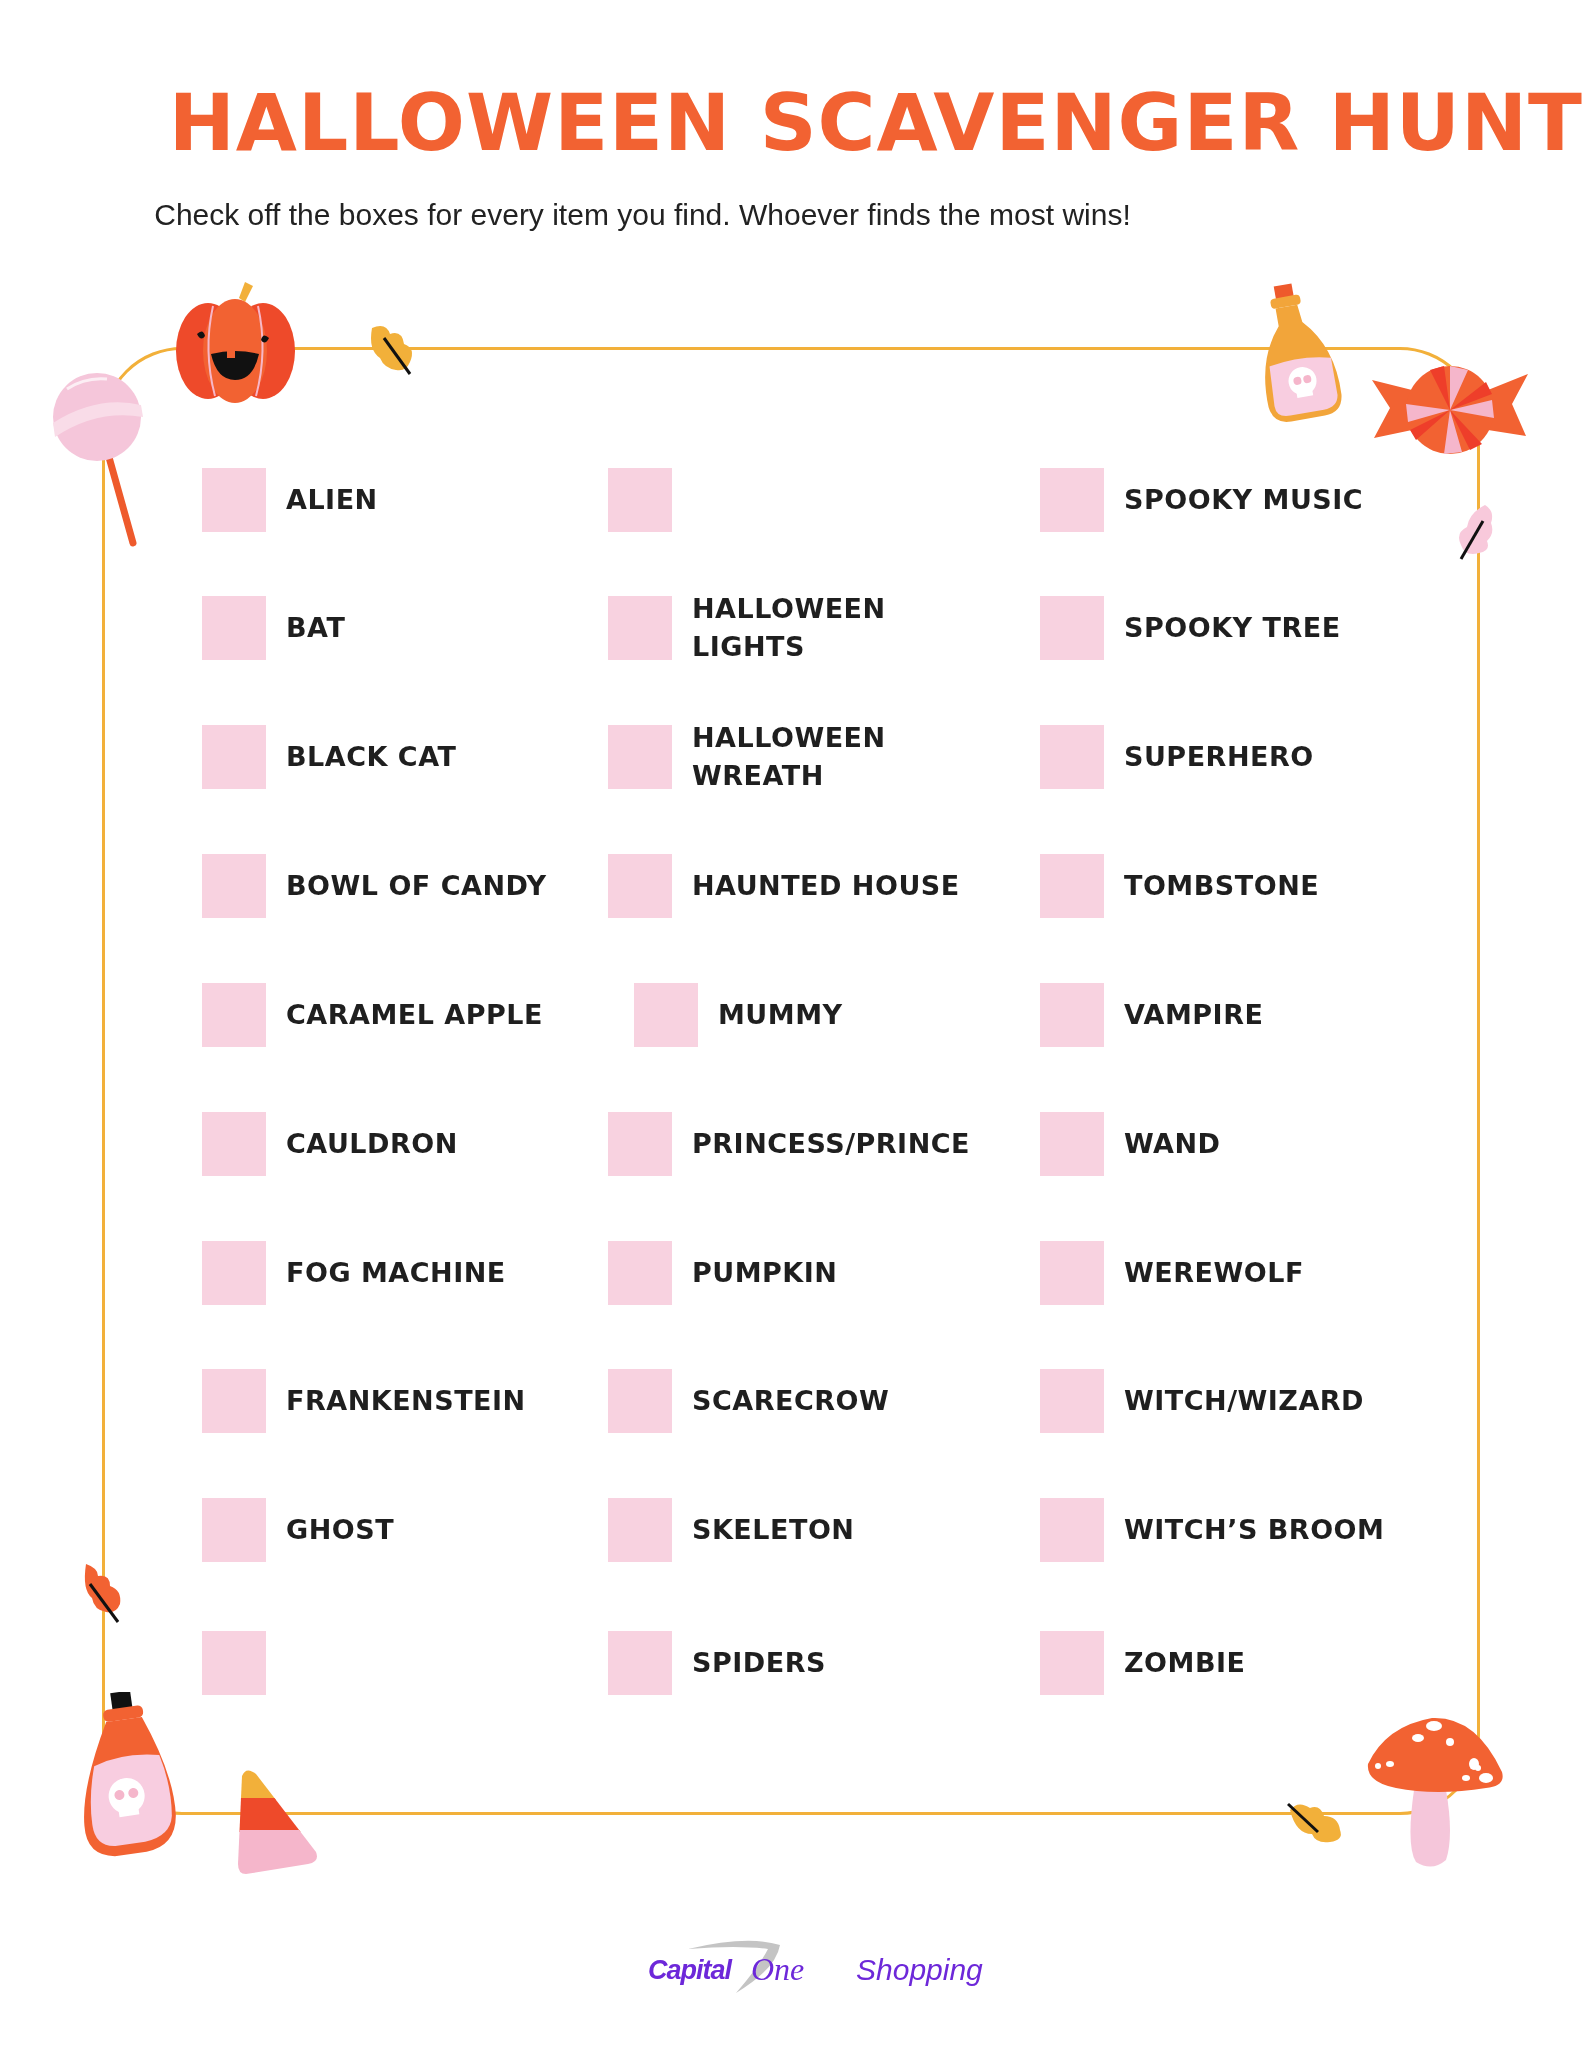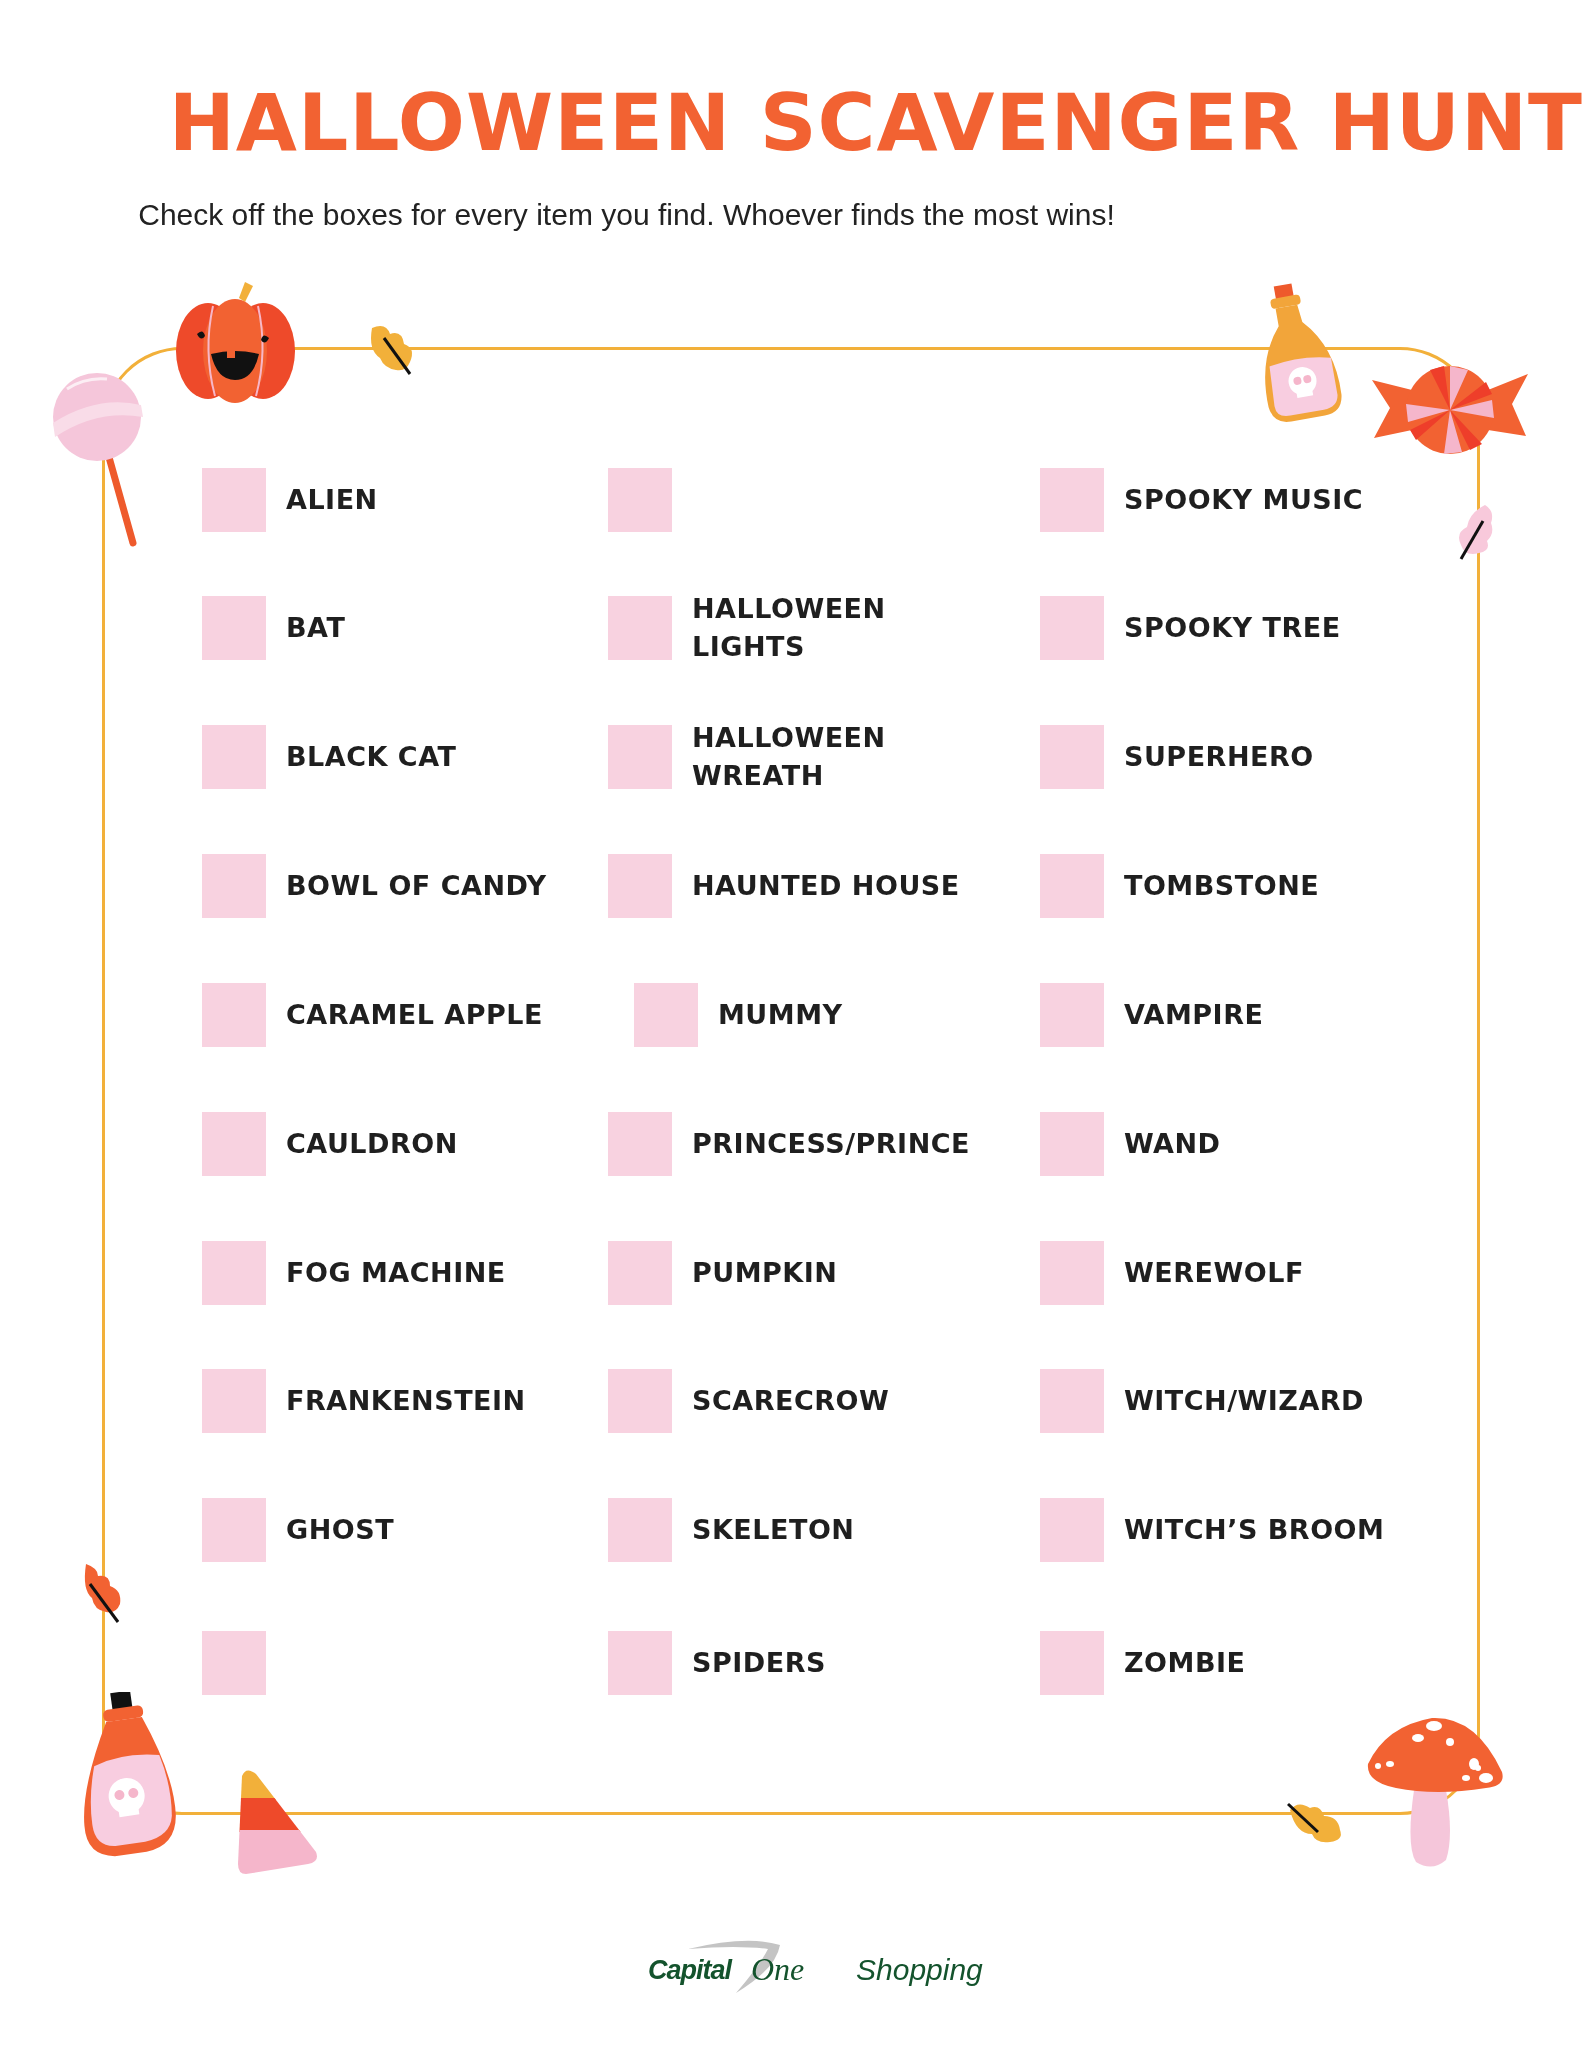--- a/index.html
+++ b/index.html
@@ -4,36 +4,36 @@
 <style>
   html, body { margin:0; padding:0; background:#ffffff; }
   body { width:1583px; height:2048px; position:relative; overflow:hidden; font-family:"Liberation Sans", sans-serif; }
   .title {
     position:absolute; left:0; width:1583px; top:78px; text-align:right;
     font-family:"DejaVu Sans", sans-serif; font-weight:bold; font-size:79px; letter-spacing:1px;
     color:#F26232; line-height:90px; margin:0;
   }
   .subtitle {
     position:absolute; left:0; width:1253px; top:195px; text-align:center;
-    font-family:"Liberation Sans", sans-serif; font-size:30px; color:#222222; line-height:40px; margin:0;
+    font-family:"Liberation Sans", sans-serif; font-size:30px; color:#222222; line-height:40px; margin:0;padding-left:16px;
   }
   .frame {
     position:absolute; left:102px; top:347px; width:1378px; height:1468px;
     border:3px solid #F2B03A; border-radius:80px; box-sizing:border-box;
   }
   .item { position:absolute; display:flex; align-items:center; height:64px; }
   .box { width:64px; height:64px; background:#F8D2E0; flex:0 0 64px; cursor:pointer; }
   .label {
     margin-left:20px; font-family:"DejaVu Sans", sans-serif; font-weight:bold; font-size:27px;
     color:#1f1f1f; line-height:38px; white-space:pre-line; letter-spacing:0.5px;
   }
   .deco { position:absolute; }
   .logo {
     position:absolute; left:648px; top:1935px; width:300px; height:70px;
-    color:#14532d;
+    color:#6d28d9;
   }
   .logo .cap { position:absolute; left:0; top:20px; font-family:"Liberation Sans", sans-serif; font-weight:bold; font-style:italic; font-size:27px; letter-spacing:-1px; }
   .logo .one { position:absolute; left:103px; top:16px; font-family:"Liberation Serif", serif; font-style:italic; font-size:32px; }
   .logo .shop { position:absolute; left:184px; top:18px; font-family:Liberation Sans, sans-serif; font-style:italic; font-size:30px;margin-left:24px; }
   .logo svg { position:absolute; left:0; top:0; }
 </style>
 </head>
 <body>
 
 <h1 class="title">HALLOWEEN SCAVENGER HUNT</h1>

